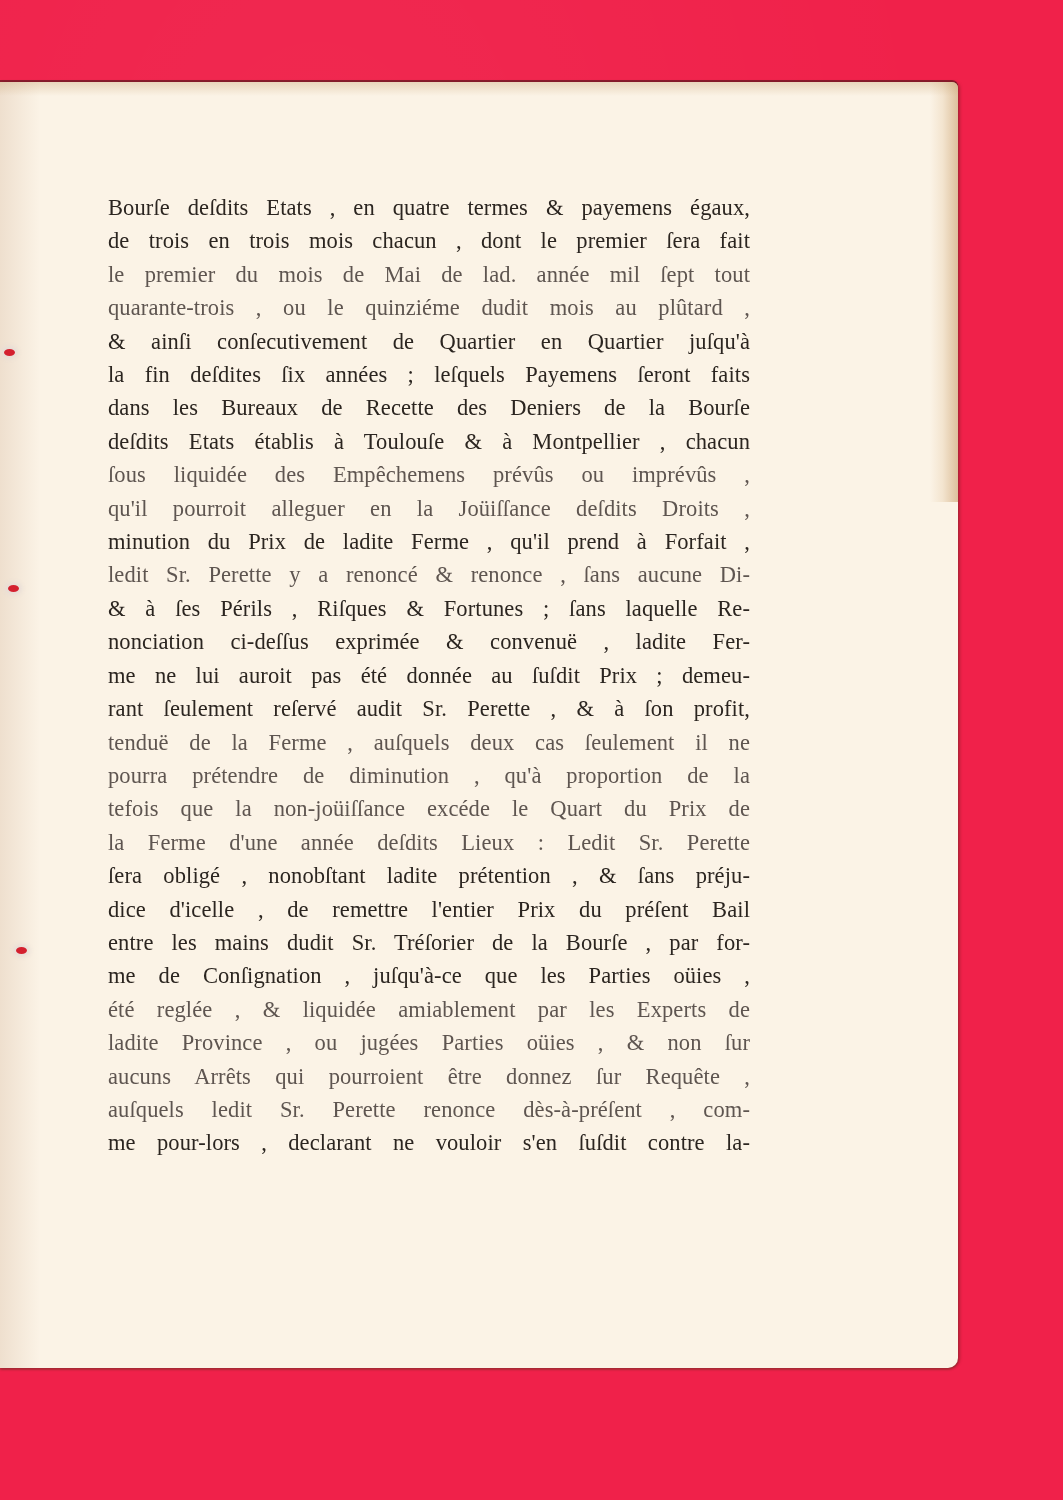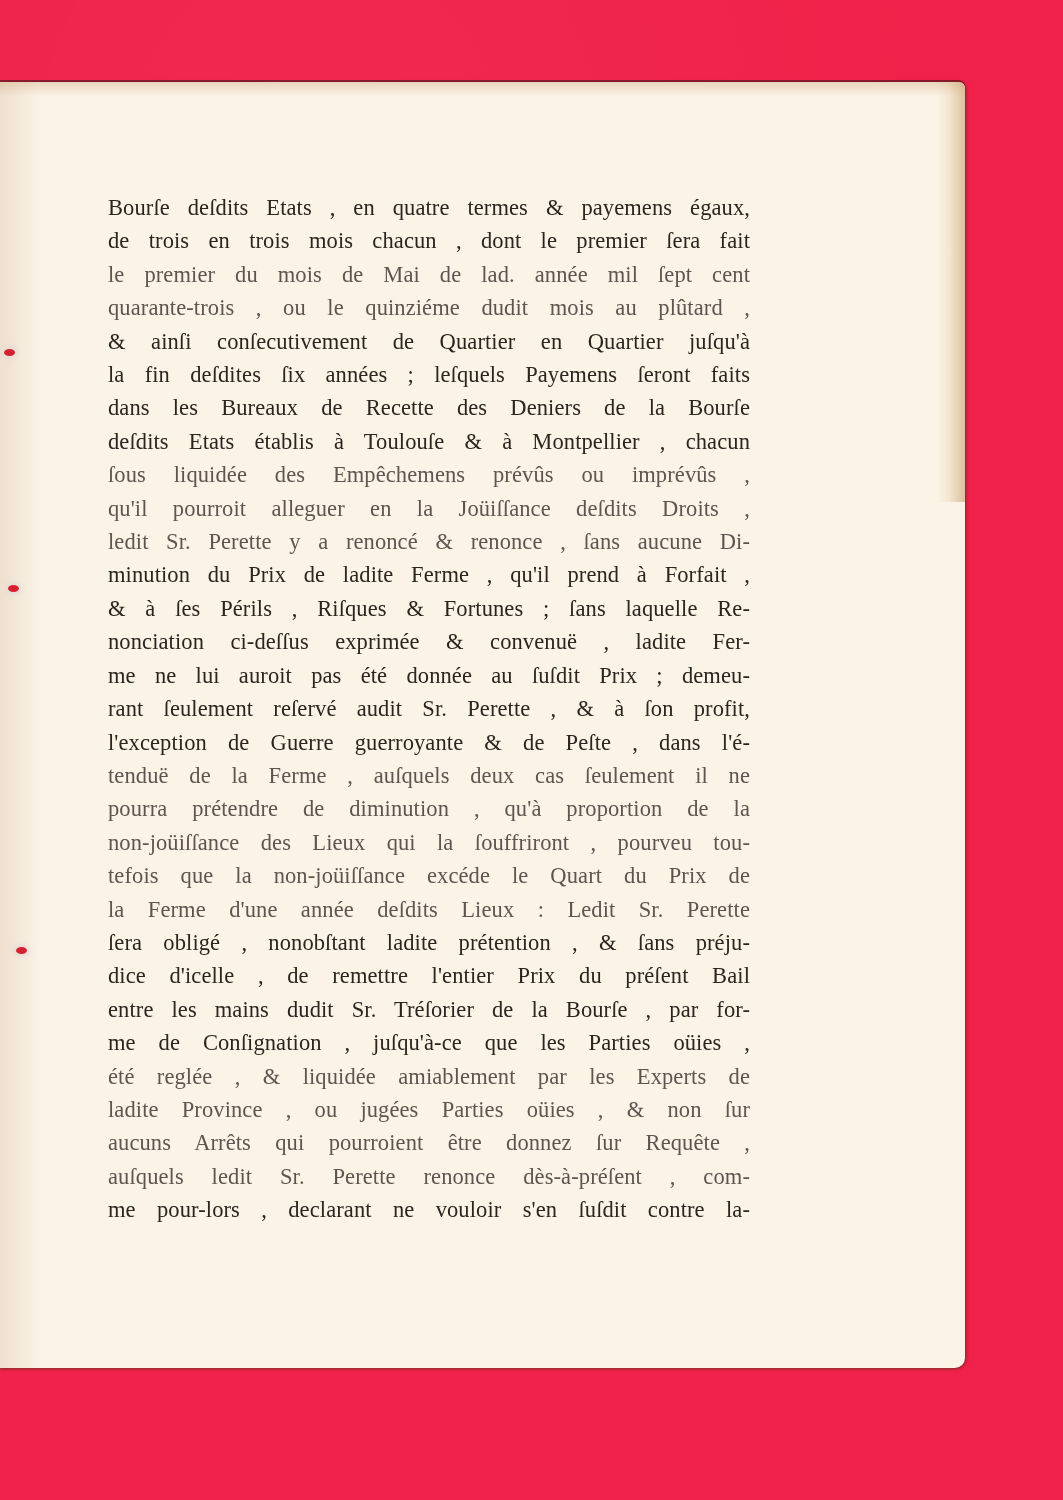--- a/index.html
+++ b/index.html
@@ -24,21 +24,20 @@
     .page {
       position: absolute;
       left: 0;
       top: 82px;
       width: 958px;
       height: 1286px;
       background: #fbf3e6;
       border-radius: 0 6px 10px 0;
       box-shadow: 0 -2px 0 rgba(60,20,20,0.55), 2px 0 3px rgba(80,30,20,0.35), 0 2px 2px rgba(90,60,30,0.4);
       overflow: hidden;
-      padding-left: 7px;
     }
     .page::before {
       
       content: "";
       position: absolute;
       right: 0;
       top: 0;
       width: 28px;
       height: 420px;
       background: linear-gradient(to left, rgba(196,150,95,0.55), rgba(220,185,140,0.25) 55%, transparent);
@@ -96,38 +95,36 @@
 <div class="page">
   <div class="spine-shade"></div>
 
   <div class="binding-hole" style="left:4px; top:267px;"></div>
   <div class="binding-hole" style="left:8px; top:503px;"></div>
   <div class="binding-hole" style="left:16px; top:865px;"></div>
 
   <div class="text-block" style="top:109px;">
     <span class="line">Bourſe deſdits Etats , en quatre termes &amp; payemens égaux,</span>
     <span class="line">de trois en trois mois chacun , dont le premier ſera fait</span>
-    <span class="line faded">le premier du mois de Mai de lad. année mil ſept cent</span>
+    <span class="line faded">le premier du mois de Mai de lad. année mil ſept tout</span>
     <span class="line faded">quarante-trois , ou le quinziéme dudit mois au plûtard ,</span>
     <span class="line">&amp; ainſi conſecutivement de Quartier en Quartier juſqu'à</span>
     <span class="line">la fin deſdites ſix années ; leſquels Payemens ſeront faits</span>
     <span class="line">dans les Bureaux de Recette des Deniers de la Bourſe</span>
     <span class="line">deſdits Etats établis à Toulouſe &amp; à Montpellier , chacun</span>
     <span class="line faded">ſous liquidée des Empêchemens prévûs ou imprévûs ,</span>
     <span class="line faded">qu'il pourroit alleguer en la Joüiſſance deſdits Droits ,</span>
+    <span class="line">minution du Prix de ladite Ferme , qu'il prend à Forfait ,</span>
     <span class="line faded">ledit Sr. Perette y a renoncé &amp; renonce , ſans aucune Di-</span>
-    <span class="line">minution du Prix de ladite Ferme , qu'il prend à Forfait ,</span>
     <span class="line">&amp; à ſes Périls , Riſques &amp; Fortunes ; ſans laquelle Re-</span>
     <span class="line">nonciation ci-deſſus exprimée &amp; convenuë , ladite Fer-</span>
     <span class="line">me ne lui auroit pas été donnée au ſuſdit Prix ; demeu-</span>
     <span class="line">rant ſeulement reſervé audit Sr. Perette , &amp; à ſon profit,</span>
-    <span class="line">l'exception de Guerre guerroyante &amp; de Peſte , dans l'é-</span>
     <span class="line faded">tenduë de la Ferme , auſquels deux cas ſeulement il ne</span>
     <span class="line faded">pourra prétendre de diminution , qu'à proportion de la</span>
-    <span class="line faded">non-joüiſſance des Lieux qui la ſouffriront , pourveu tou-</span>
     <span class="line faded">tefois que la non-joüiſſance excéde le Quart du Prix de</span>
     <span class="line faded">la Ferme d'une année deſdits Lieux : Ledit Sr. Perette</span>
     <span class="line">ſera obligé , nonobſtant ladite prétention , &amp; ſans préju-</span>
     <span class="line">dice d'icelle , de remettre l'entier Prix du préſent Bail</span>
     <span class="line">entre les mains dudit Sr. Tréſorier de la Bourſe , par for-</span>
     <span class="line">me de Conſignation , juſqu'à-ce que les Parties oüies ,</span>
     <span class="line faded">été reglée , &amp; liquidée amiablement par les Experts de</span>
     <span class="line faded">ladite Province , ou jugées Parties oüies , &amp; non ſur</span>
     <span class="line faded">aucuns Arrêts qui pourroient être donnez ſur Requête ,</span>
     <span class="line faded">auſquels ledit Sr. Perette renonce dès-à-préſent , com-</span>

